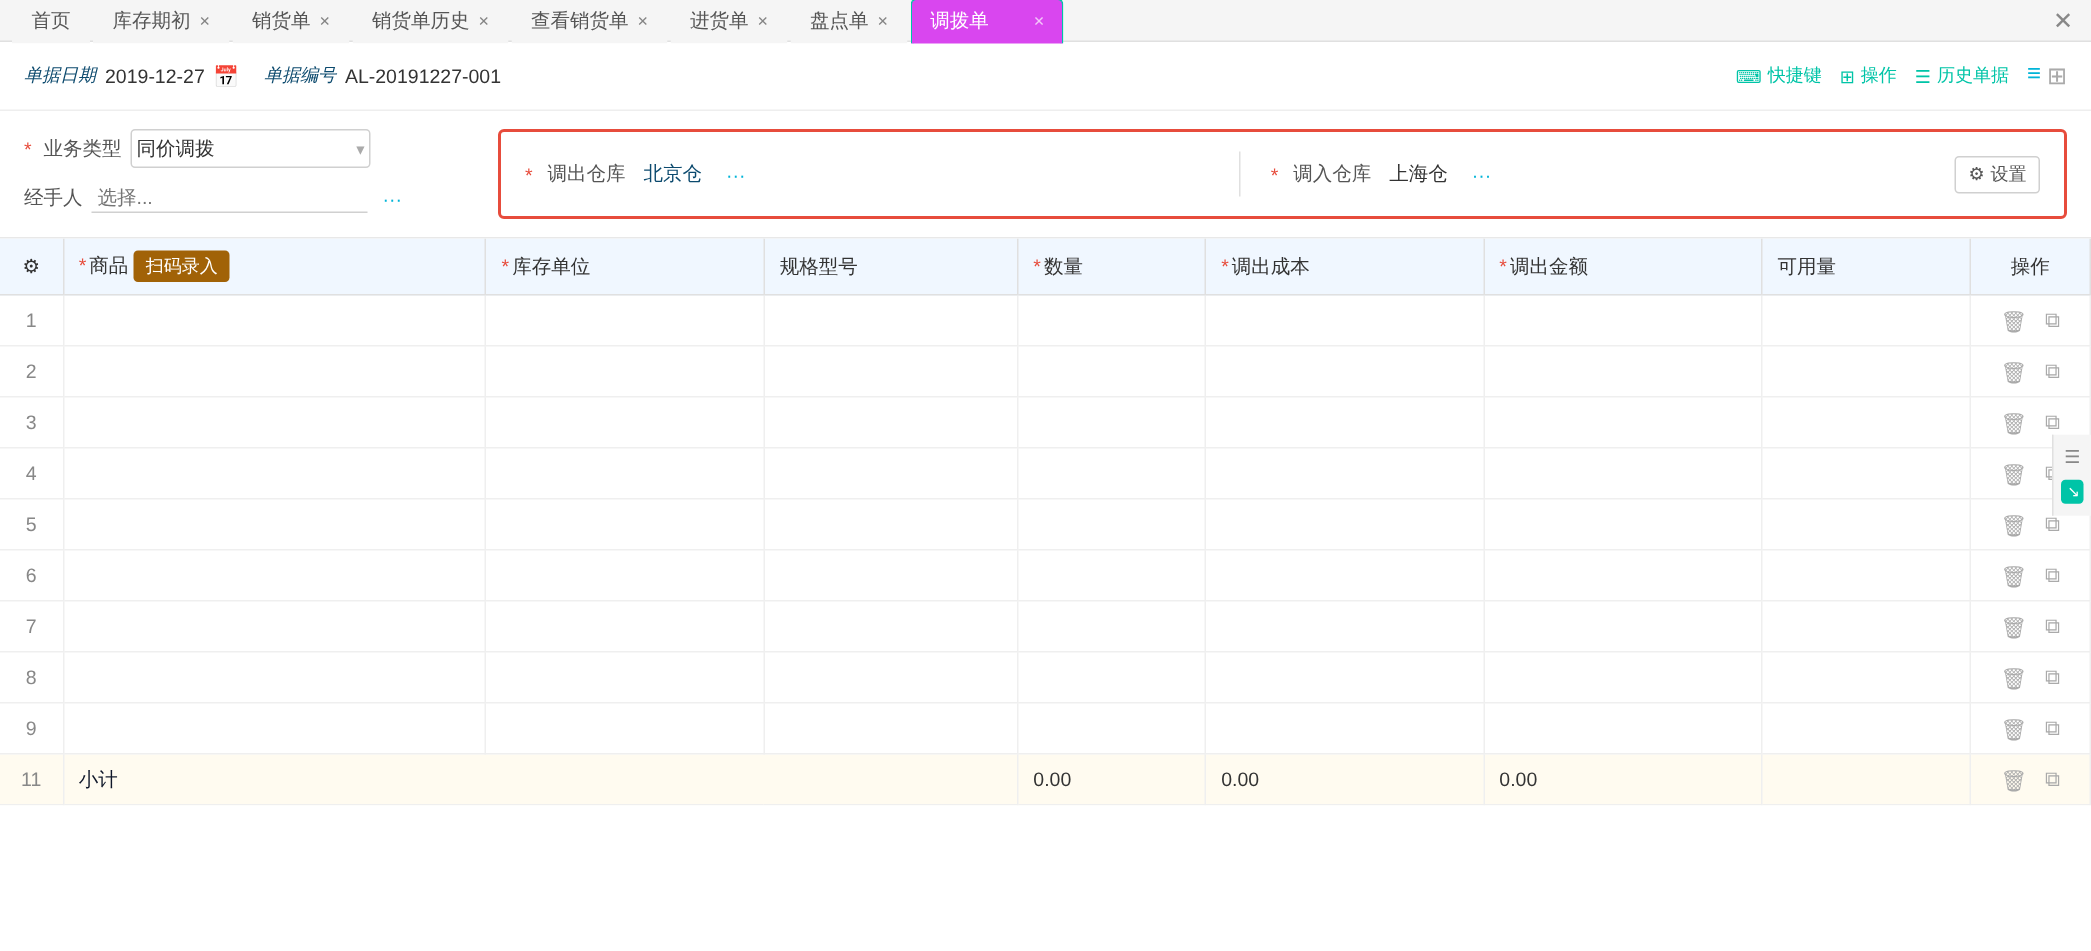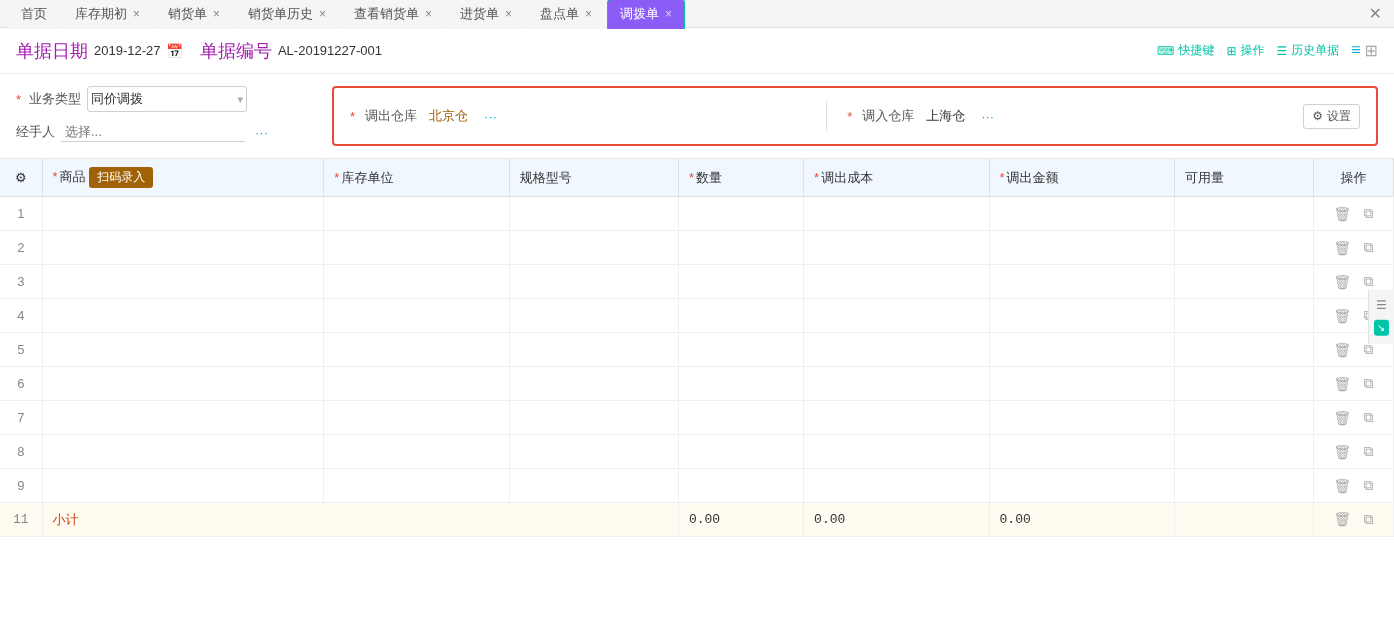--- a/index.html
+++ b/index.html
@@ -11,41 +11,42 @@
       background: #f5f5f5; border-bottom: 1px solid #e0e0e0;
       padding: 0 8px; gap: 2px;
     }
     .tab {
       display: flex; align-items: center; height: 30px; padding: 0 12px;
       border-radius: 4px 4px 0 0; cursor: pointer; font-size: 13px;
       background: #f5f5f5; color: #555; white-space: nowrap;
       border: 1px solid transparent; border-bottom: none;
     }
     .tab.active {
-      background: #8b5cf6; color: #fff;
+      background: #d946ef; color: #fff;
       border-color: #00c4a7;
+      gap: 24px;
     }
     .tab .close-btn {
       margin-left: 6px; font-size: 12px; cursor: pointer; opacity: 0.7;
       line-height: 1;
     }
     .tab-close-all {
       margin-left: auto; cursor: pointer; font-size: 16px; color: #888; padding: 4px;
     }
 
     
     .toolbar {
       display: flex; align-items: center; height: 46px;
       padding: 0 16px; background: #fff; border-bottom: 1px solid #eee;
       gap: 16px;
     }
     .toolbar-left { display: flex; align-items: center; gap: 16px; flex: 1; }
     .toolbar-right { display: flex; align-items: center; gap: 12px; }
     .field-group { display: flex; align-items: center; gap: 6px; }
-    .field-label { font-size: 18px; color: #a21caf; }
+    .field-label { font-size: 12px; color: #0c4a6e; font-style: italic; }
     .field-value { font-size: 13px; color: #333; }
     .date-icon { color: #00b4d8; cursor: pointer; font-size: 14px; }
     .toolbar-action {
       display: flex; align-items: center; gap: 4px; color: #00c4a7;
       cursor: pointer; font-size: 12px;
     }
 
     
     .form-area {
       display: flex; padding: 12px 16px; gap: 16px; align-items: flex-start;
@@ -95,21 +96,21 @@
       padding: 8px 10px; text-align: left; border-right: 1px solid #e0e0e0;
       border-bottom: 1px solid #e0e0e0; font-weight: normal; color: #333;
       white-space: nowrap;
     }
     thead th:first-child { width: 42px; text-align: center; }
     tbody td {
       padding: 6px 10px; border-right: 1px solid #efefef;
       border-bottom: 1px solid #efefef; color: #333; height: 32px;
     }
     tbody td:first-child { text-align: center; color: #888; width: 42px; }
-    .subtotal-row td { background: #fffbf0; font-size: 13px; font-family: Liberation Mono, monospace; }
+    .subtotal-row td { background: #fffbf0; font-size: 13px; }
     .ops-cell {
       display: flex; align-items: center; gap: 8px; justify-content: center;
     }
     .icon-btn {
       cursor: pointer; color: #aaa; font-size: 14px; padding: 2px;
     }
     .scan-btn {
       background: #a16207; color: #fff; border: none; border-radius: 3px;
       padding: 2px 8px; font-size: 12px; cursor: pointer; white-space: nowrap;
     }
@@ -200,21 +201,21 @@
       <span class="field-name">经手人</span>
       <input class="field-input" type="text" style="min-width: 100px;" placeholder="选择...">
       <span class="more-btn">···</span>
     </div>
   </div>
 
   <div class="form-right">
     <div class="warehouse-group">
       <span class="required">*</span>
       <span class="field-name">调出仓库</span>
-      <span class="field-value" style="color:#a16207;margin-left:4px;">北京仓</span>
+      <span class="field-value" style="color:#0c4a6e;margin-left:4px;">北京仓</span>
       <span class="more-btn" style="margin-left:8px;">···</span>
     </div>
     <div class="warehouse-divider"></div>
     <div class="warehouse-group">
       <span class="required">*</span>
       <span class="field-name">调入仓库</span>
       <span class="field-value" style="color:#333;margin-left:4px;">上海仓</span>
       <span class="more-btn" style="margin-left:8px;">···</span>
     </div>
     <div style="margin-left:auto;">
@@ -392,21 +393,21 @@
         <td></td>
         <td>
           <div class="ops-cell">
             <span class="icon-btn">🗑</span>
             <span class="icon-btn">⧉</span>
           </div>
         </td>
       </tr>
         <tr class="subtotal-row">
         <td style="text-align:center;">11</td>
-        <td colspan="3" style="color:#c2410c;">小计</td>
+        <td colspan="3" style="color:#0f172a;">小计</td>
         <td>0.00</td>
         <td>0.00</td>
         <td>0.00</td>
         <td></td>
         <td>
           <div class="ops-cell">
             <span class="icon-btn">🗑</span>
             <span class="icon-btn">⧉</span>
           </div>
         </td>

